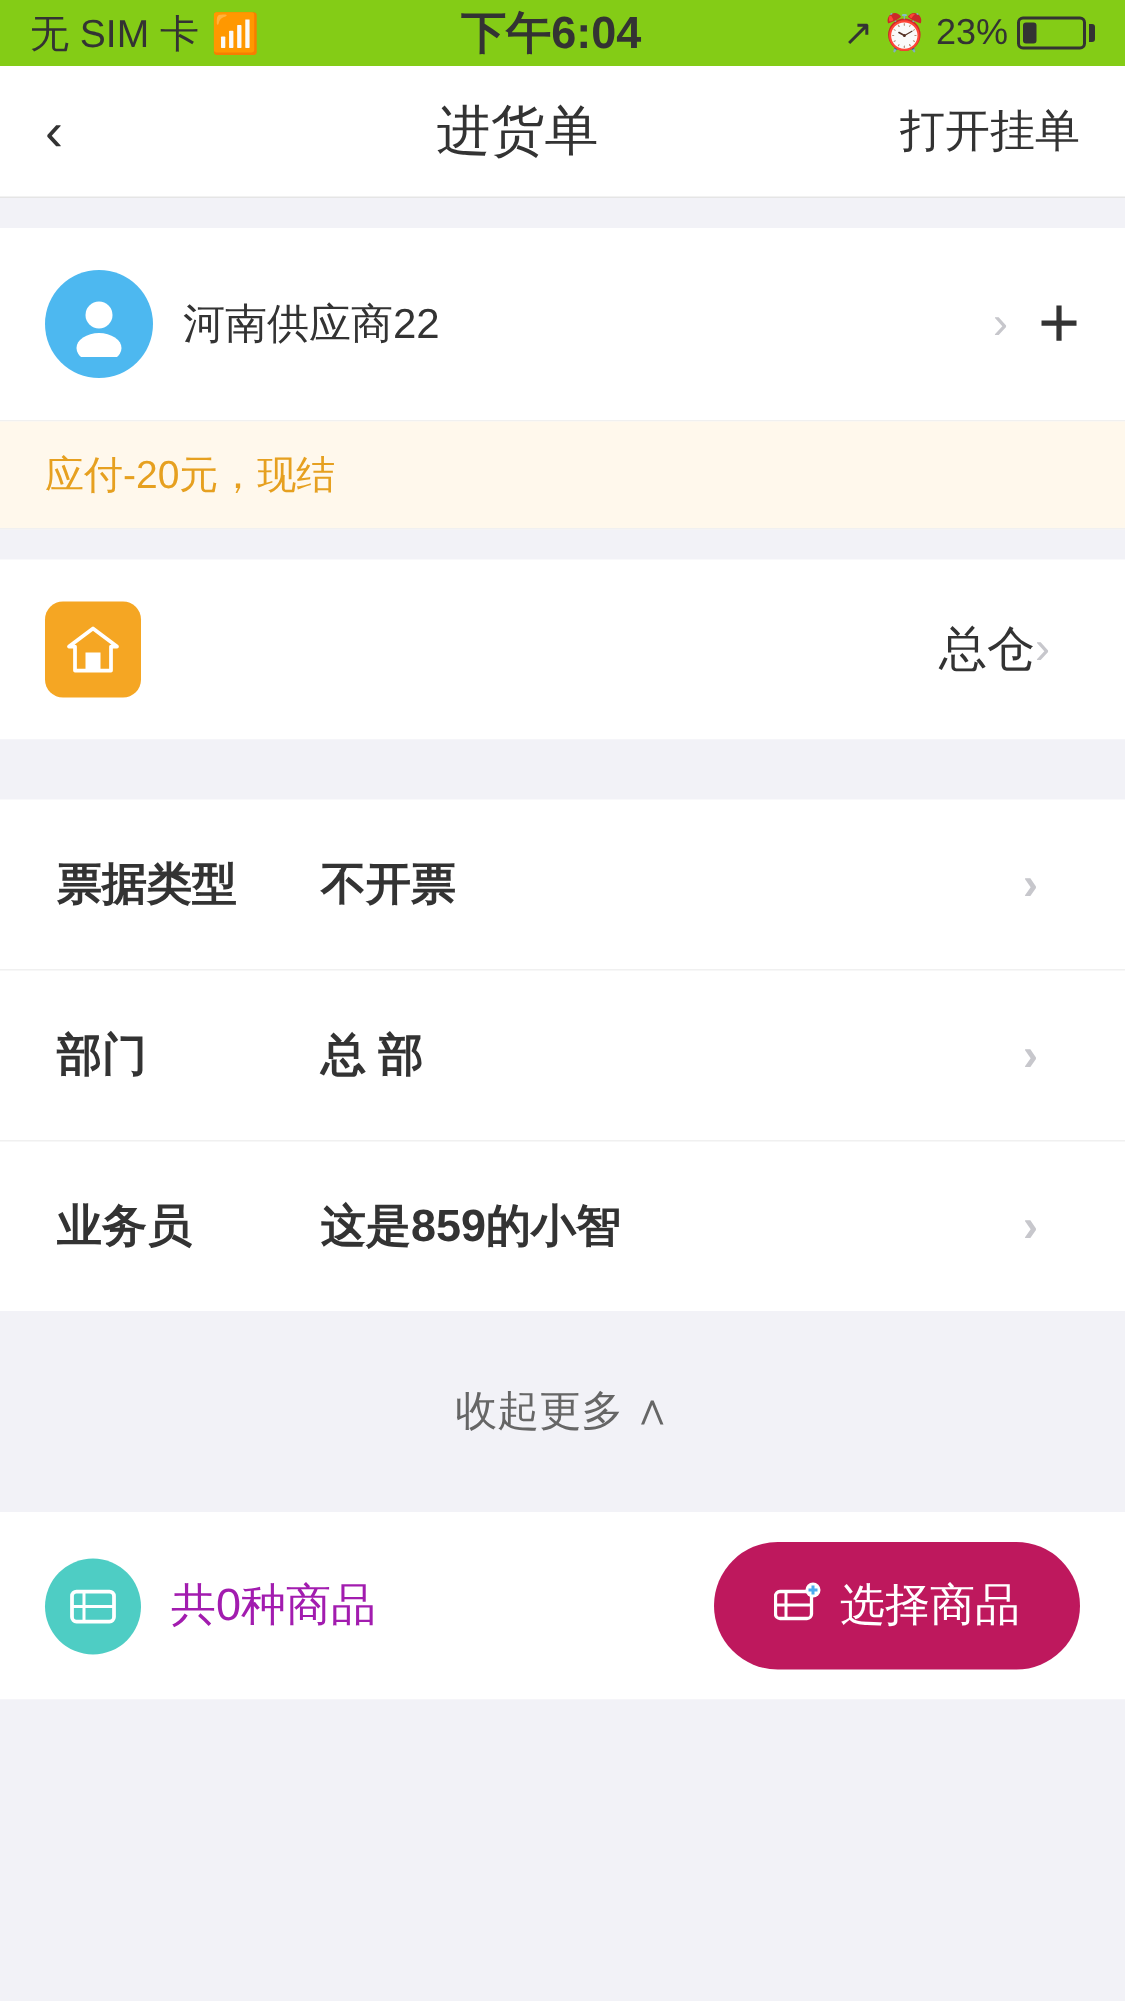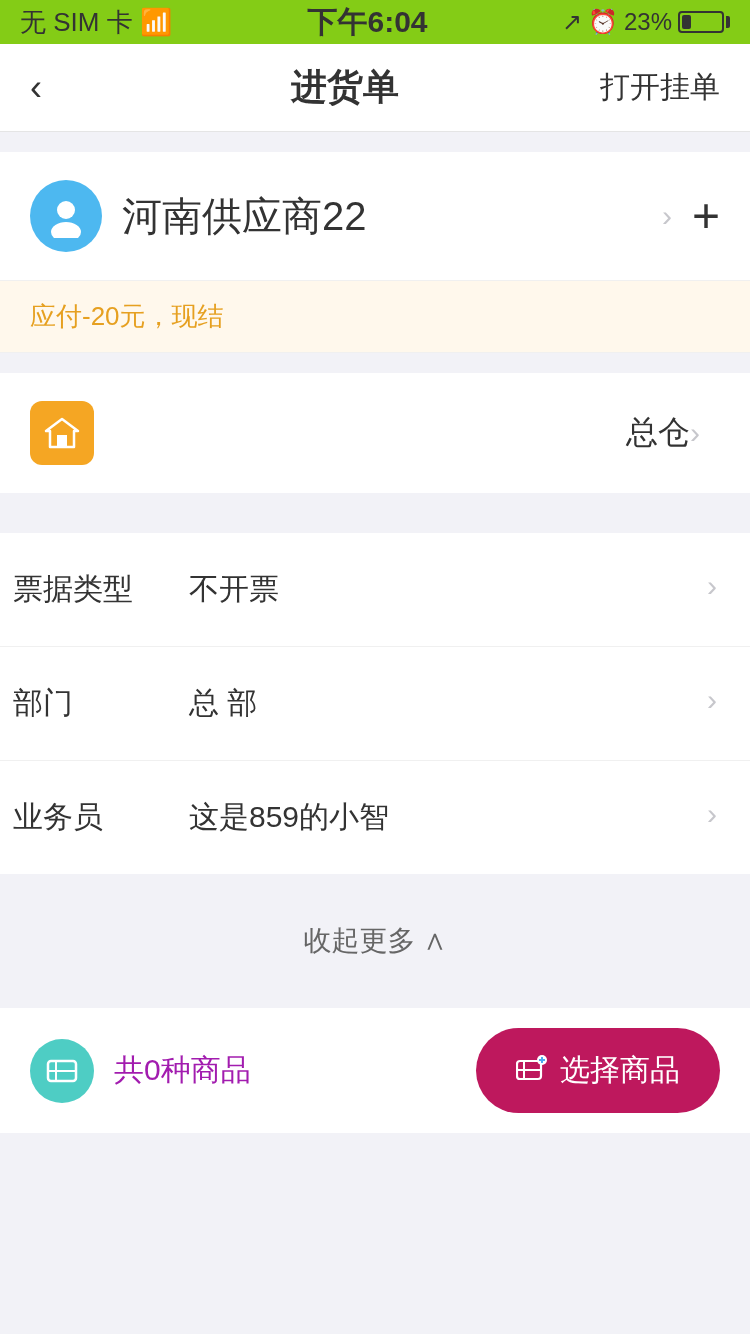--- a/index.html
+++ b/index.html
@@ -39,21 +39,21 @@
       border-bottom: 1px solid #e5e5e5;
     }
     .nav-back {
       font-size: 36px;
       color: #333;
       cursor: pointer;
       width: 60px;
     }
     .nav-title {
       font-size: 36px;
-      font-weight: 700;
+      font-weight: 400;
       color: #333;
     }
     .nav-action {
       font-size: 30px;
       color: #333;
       cursor: pointer;
     }
 
     
     .section-gap {
@@ -83,21 +83,21 @@
       display: flex;
       align-items: center;
       justify-content: center;
       margin-right: 20px;
       flex-shrink: 0;
       overflow: hidden;
     }
     .supplier-avatar svg { width: 44px; height: 44px; }
     .supplier-name {
       flex: 1;
-      font-size: 40px;
+      font-size: 28px;
       color: #333;
     }
     .chevron {
       color: #c7c7cc;
       font-size: 30px;
       margin-right: 20px;
     }
     .add-btn {
       font-size: 48px;
       color: #333;
@@ -139,24 +139,25 @@
       color: #333;
     }
 
     
     .form-section {
       background: #fff;
       margin-top: 20px;
     }
     .form-row {
       display: flex;
-      align-items: flex-start;
-      padding: 36px 13px;
+      align-items: center;
+      padding: 36px 38px;
       border-bottom: 1px solid #f0f0f0;
       min-height: 100px;
+      font-weight: bold;
     }
     .form-row:last-child {
       border-bottom: none;
     }
     .form-label {
       font-size: 30px;
       color: #333;
       width: 140px;
       flex-shrink: 0;
     }

